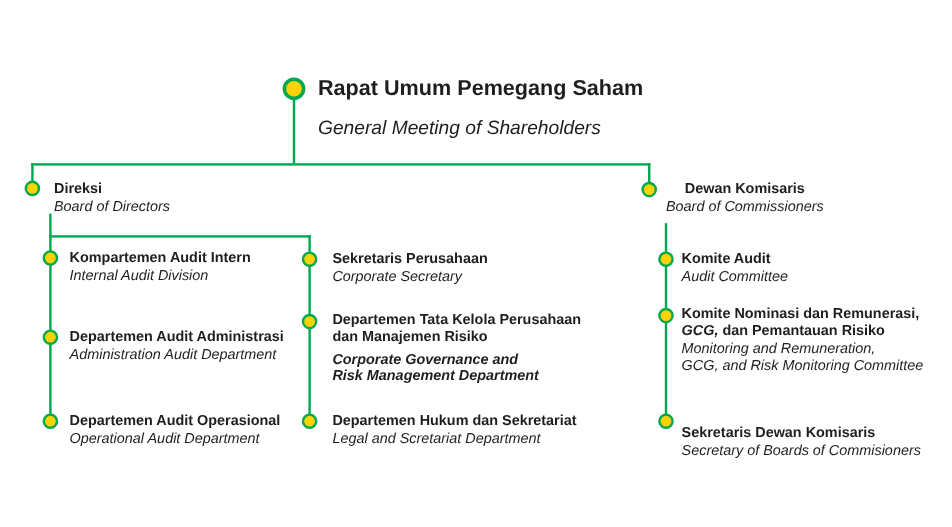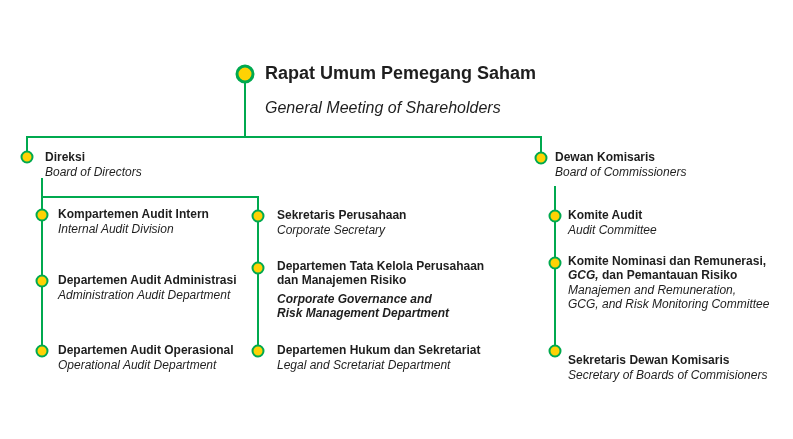--- a/index.html
+++ b/index.html
@@ -53,21 +53,21 @@
 
   <div class="node root" style="left:265px;top:63px;">
     <div class="t">Rapat Umum Pemegang Saham</div>
     <div class="s">General Meeting of Shareholders</div>
   </div>
 
   <div class="node" style="left:45px;top:150px;">
     <div class="t">Direksi</div>
     <div class="s">Board of Directors</div>
   </div>
-  <div class="node" style="left:555px;top:150px;">
+  <div class="node" style="left:555px;top:150px;text-align:center;">
     <div class="t">Dewan Komisaris</div>
     <div class="s">Board of Commissioners</div>
   </div>
 
   <div class="node" style="left:58px;top:207px;">
     <div class="t">Kompartemen Audit Intern</div>
     <div class="s">Internal Audit Division</div>
   </div>
   <div class="node" style="left:58px;top:273px;">
     <div class="t">Departemen Audit Administrasi</div>
@@ -100,21 +100,21 @@
   <div class="node" style="left:568px;top:208px;">
     <div class="t">Komite Audit</div>
     <div class="s">Audit Committee</div>
   </div>
   <div class="node" style="left:568px;top:254px;">
     <div class="t">
       <span class="ln">Komite Nominasi dan Remunerasi,</span>
       <span class="ln"><span class="it">GCG,</span><span> dan Pemantauan Risiko</span></span>
     </div>
     <div class="s">
-      <span class="ln">Manajemen and Remuneration,</span>
+      <span class="ln">Monitoring and Remuneration,</span>
       <span class="ln">GCG, and Risk Monitoring Committee</span>
     </div>
   </div>
   <div class="node" style="left:568px;top:353px;">
     <div class="t">Sekretaris Dewan Komisaris</div>
     <div class="s">Secretary of Boards of Commisioners</div>
   </div>
 
 </div>
 

